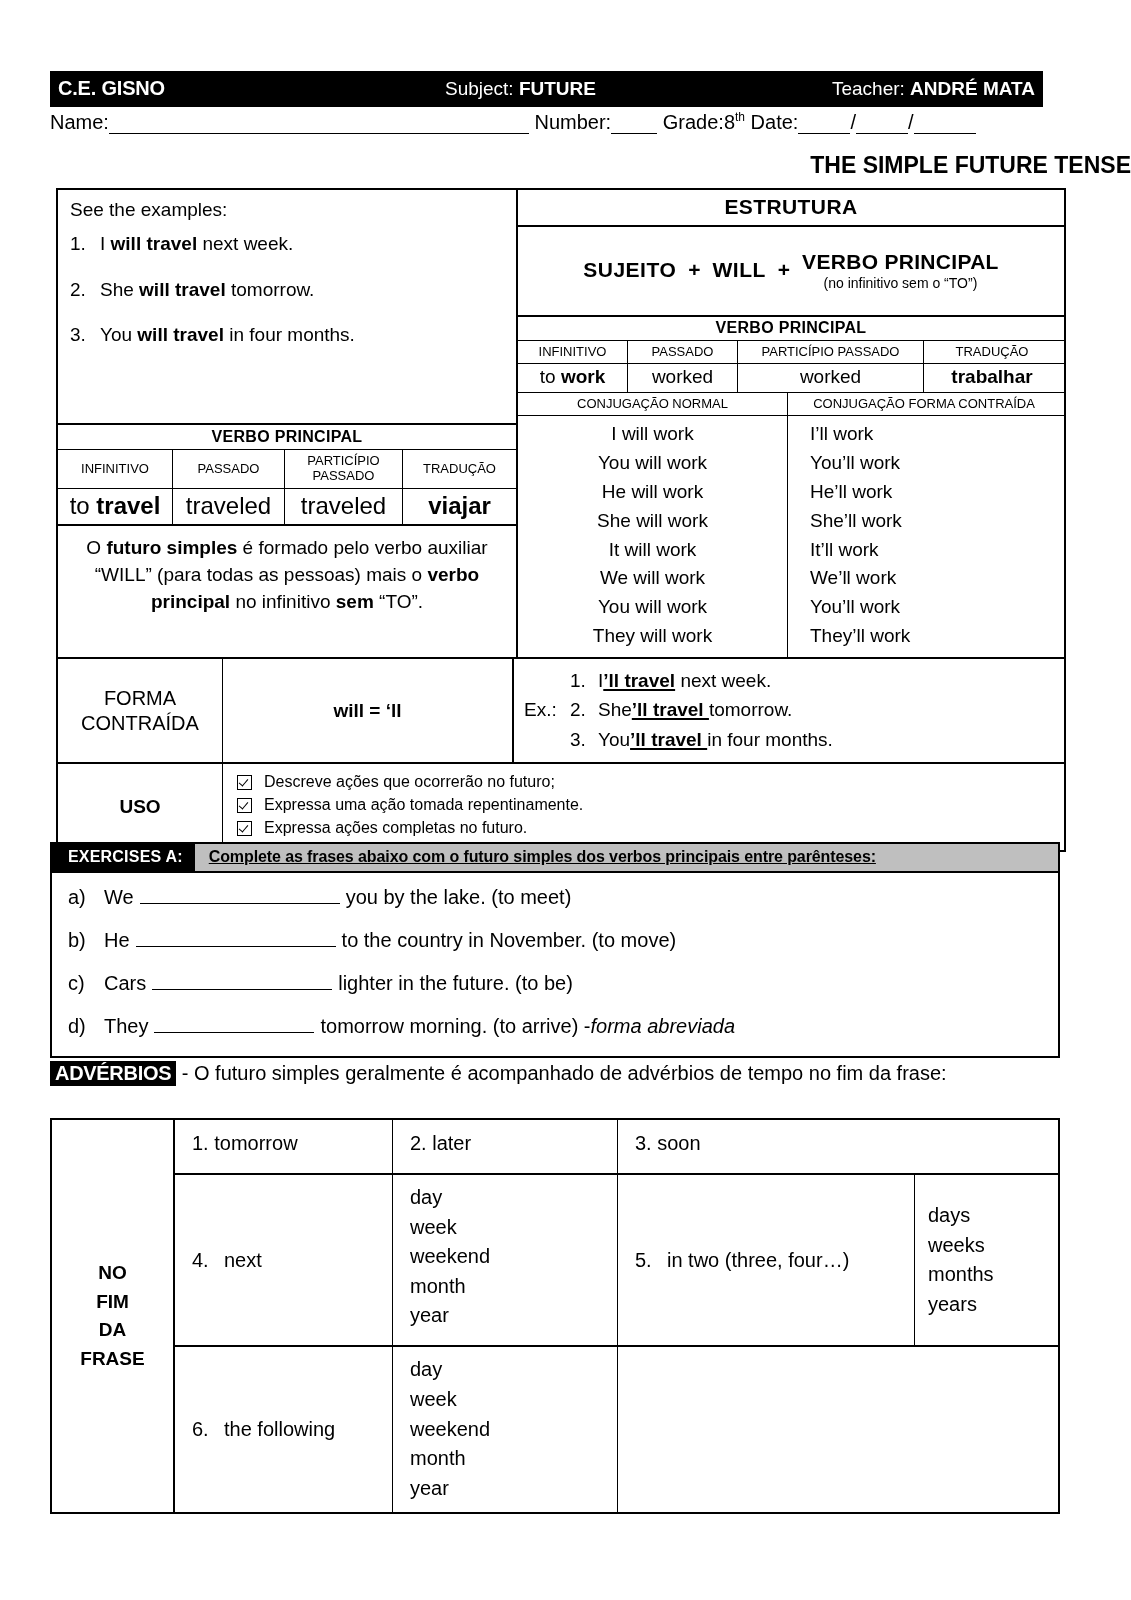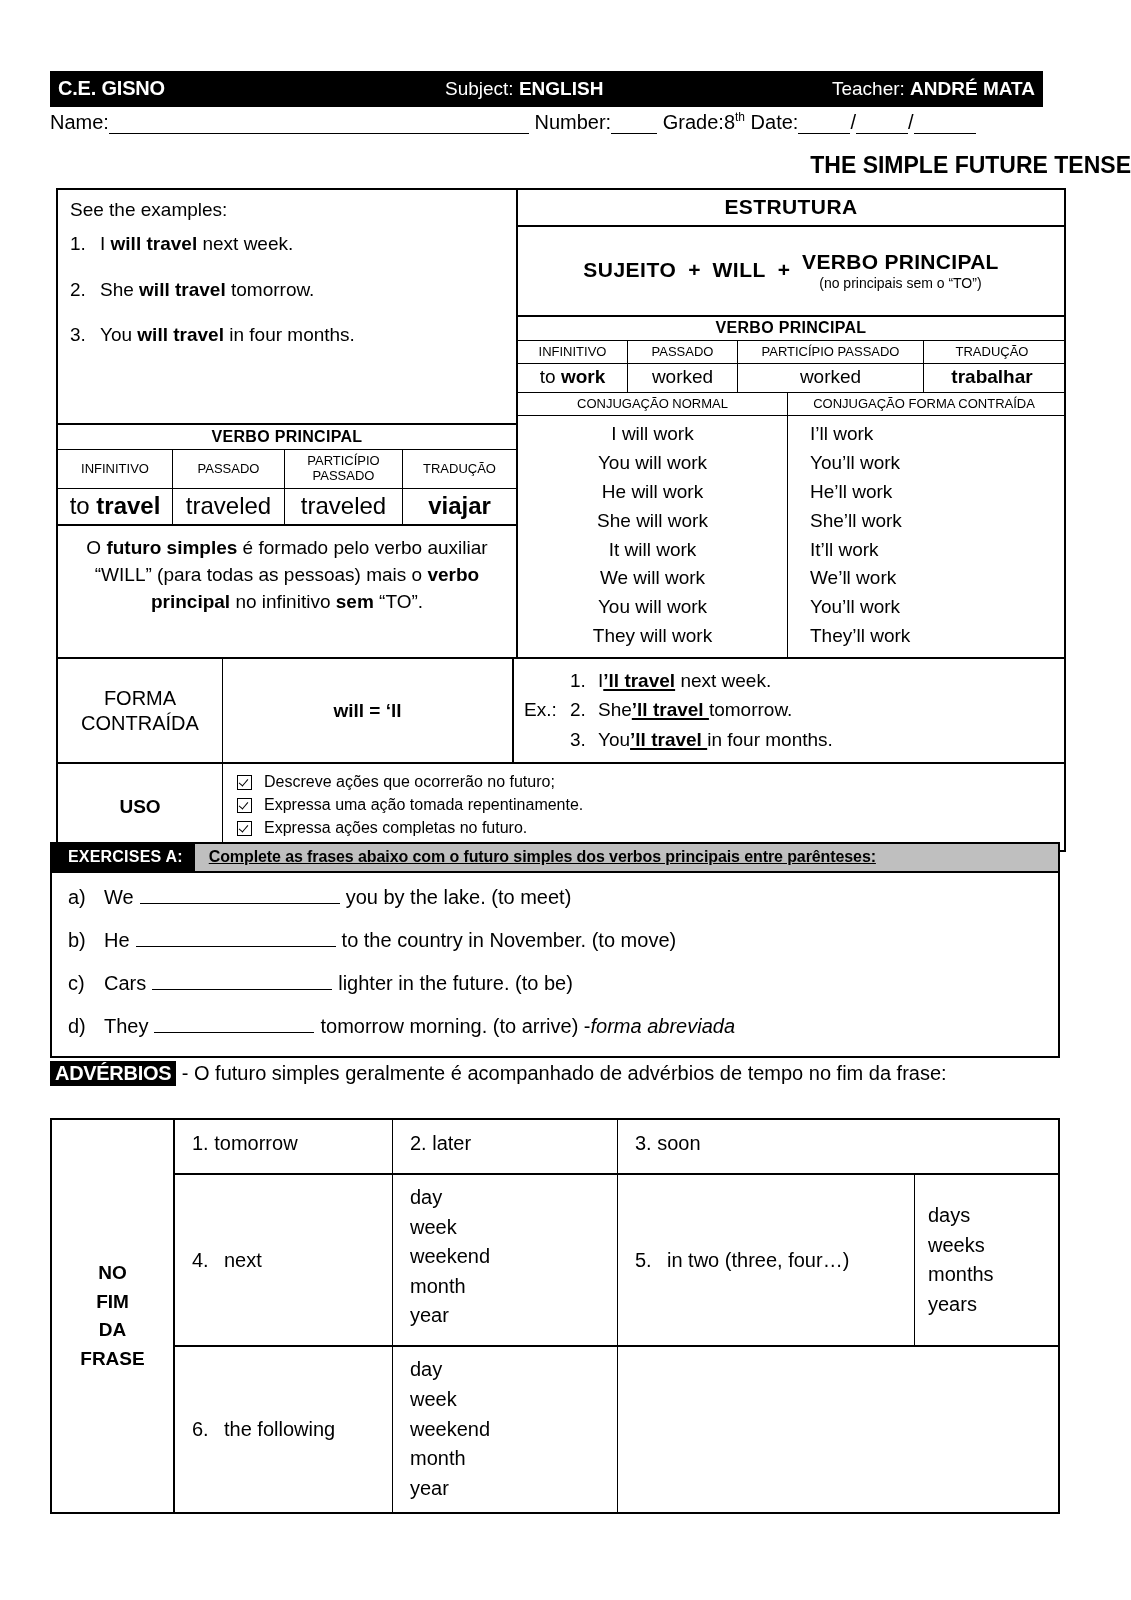--- a/index.html
+++ b/index.html
@@ -432,21 +432,21 @@
 </head>
 <body>
 
 <div class="page">
 
   <div class="school-bar">
     <div class="sb-inner">
       <span class="sb-left">C.E. GISNO</span>
       <span class="sb-mid">
         <span>Subject:</span>
-        <b>ENGLISH</b>
+        <b>FUTURE</b>
       </span>
       <span class="sb-right">
         <span>Teacher:</span>
         <b>ANDRÉ MATA</b>
       </span>
     </div>
   </div>
 
   <div class="name-line">
     <span class="seg">Name:</span><span class="ul" style="width:420px"></span>
@@ -501,21 +501,21 @@
       <div class="right-col">
         <div class="estrutura-title">ESTRUTURA</div>
 
         <div class="formula">
           <span class="f1">SUJEITO</span>
           <span class="plus">+</span>
           <span class="f1">WILL</span>
           <span class="plus">+</span>
           <span class="f3">
             <span class="main" style="display:block">VERBO PRINCIPAL</span>
-            <span class="sub" style="display:block">(no principais sem o “TO”)</span>
+            <span class="sub" style="display:block">(no infinitivo sem o “TO”)</span>
           </span>
         </div>
 
         <div class="rvp-title">VERBO PRINCIPAL</div>
         <div class="rvp-head">
           <div class="rc1">INFINITIVO</div>
           <div class="rc2">PASSADO</div>
           <div class="rc3">PARTICÍPIO PASSADO</div>
           <div class="rc4">TRADUÇÃO</div>
         </div>

